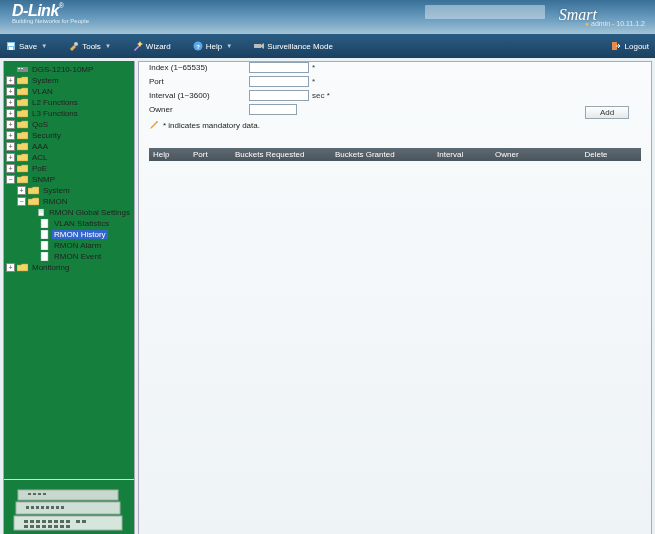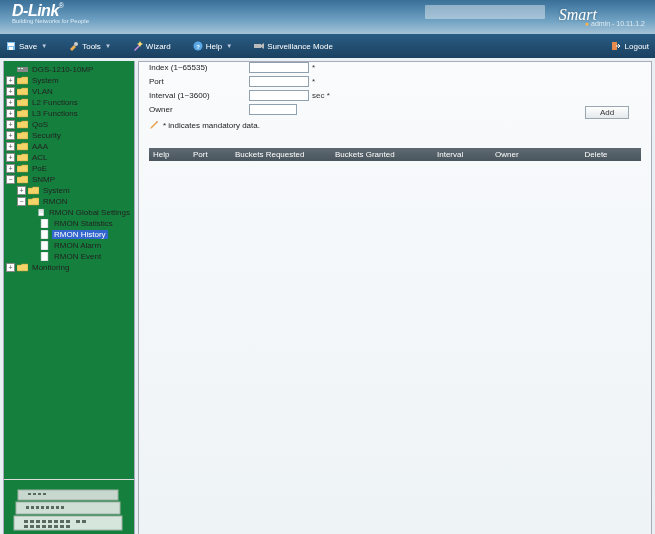--- a/index.html
+++ b/index.html
@@ -295,21 +295,21 @@
             <line x1="3" y1="2" x2="8" y2="2" stroke="#9aa" stroke-width=".5"></line>
             <line x1="3" y1="4" x2="8" y2="4" stroke="#9aa" stroke-width=".5"></line>
           </svg>
         <span class="label">RMON Global Settings</span>
       </div>
       <div class="tree-node tree-indent-2">
         <span class="exp none"></span>
         <svg class="ticon" viewBox="0 0 11 9">
             <rect class="page" x="2" y="0" width="7" height="9"></rect>
           </svg>
-        <span class="label">RMON Statistics</span>
+        <span class="label">VLAN Statistics</span>
       </div>
       <div class="tree-node tree-indent-2 selected">
         <span class="exp none"></span>
         <svg class="ticon" viewBox="0 0 11 9">
             <rect class="page" x="2" y="0" width="7" height="9"></rect>
           </svg>
         <span class="label">RMON History</span>
       </div>
       <div class="tree-node tree-indent-2">
         <span class="exp none"></span>

